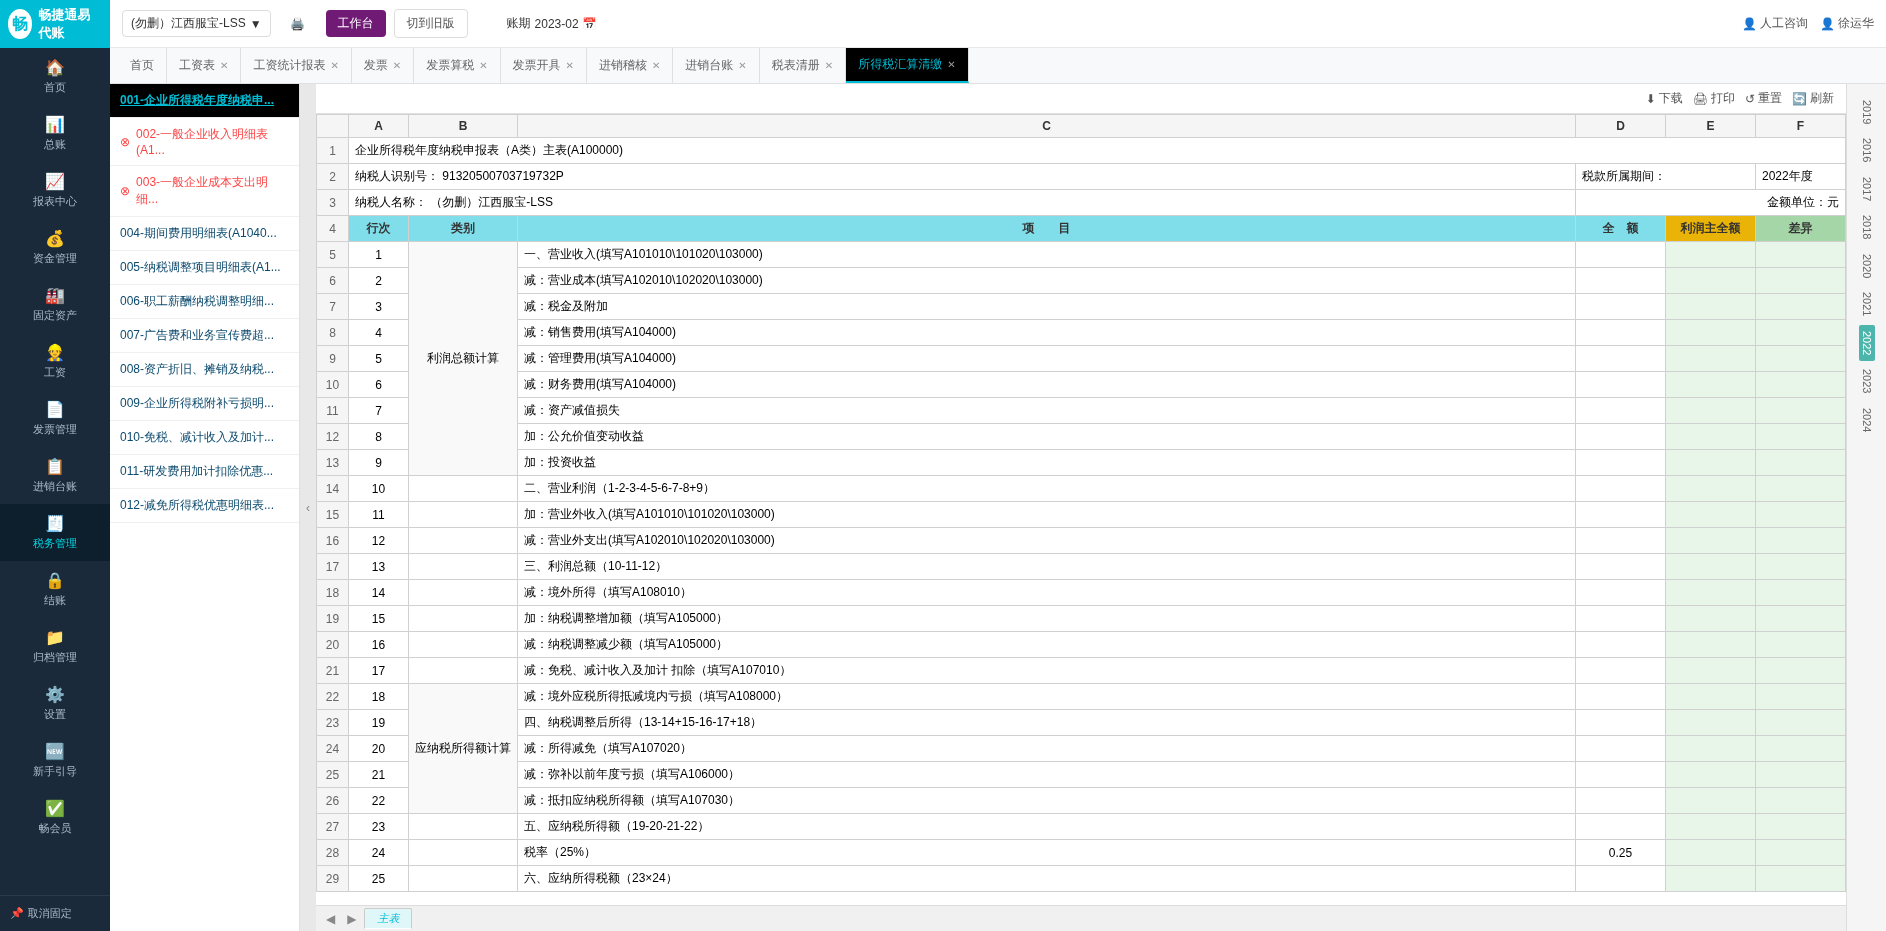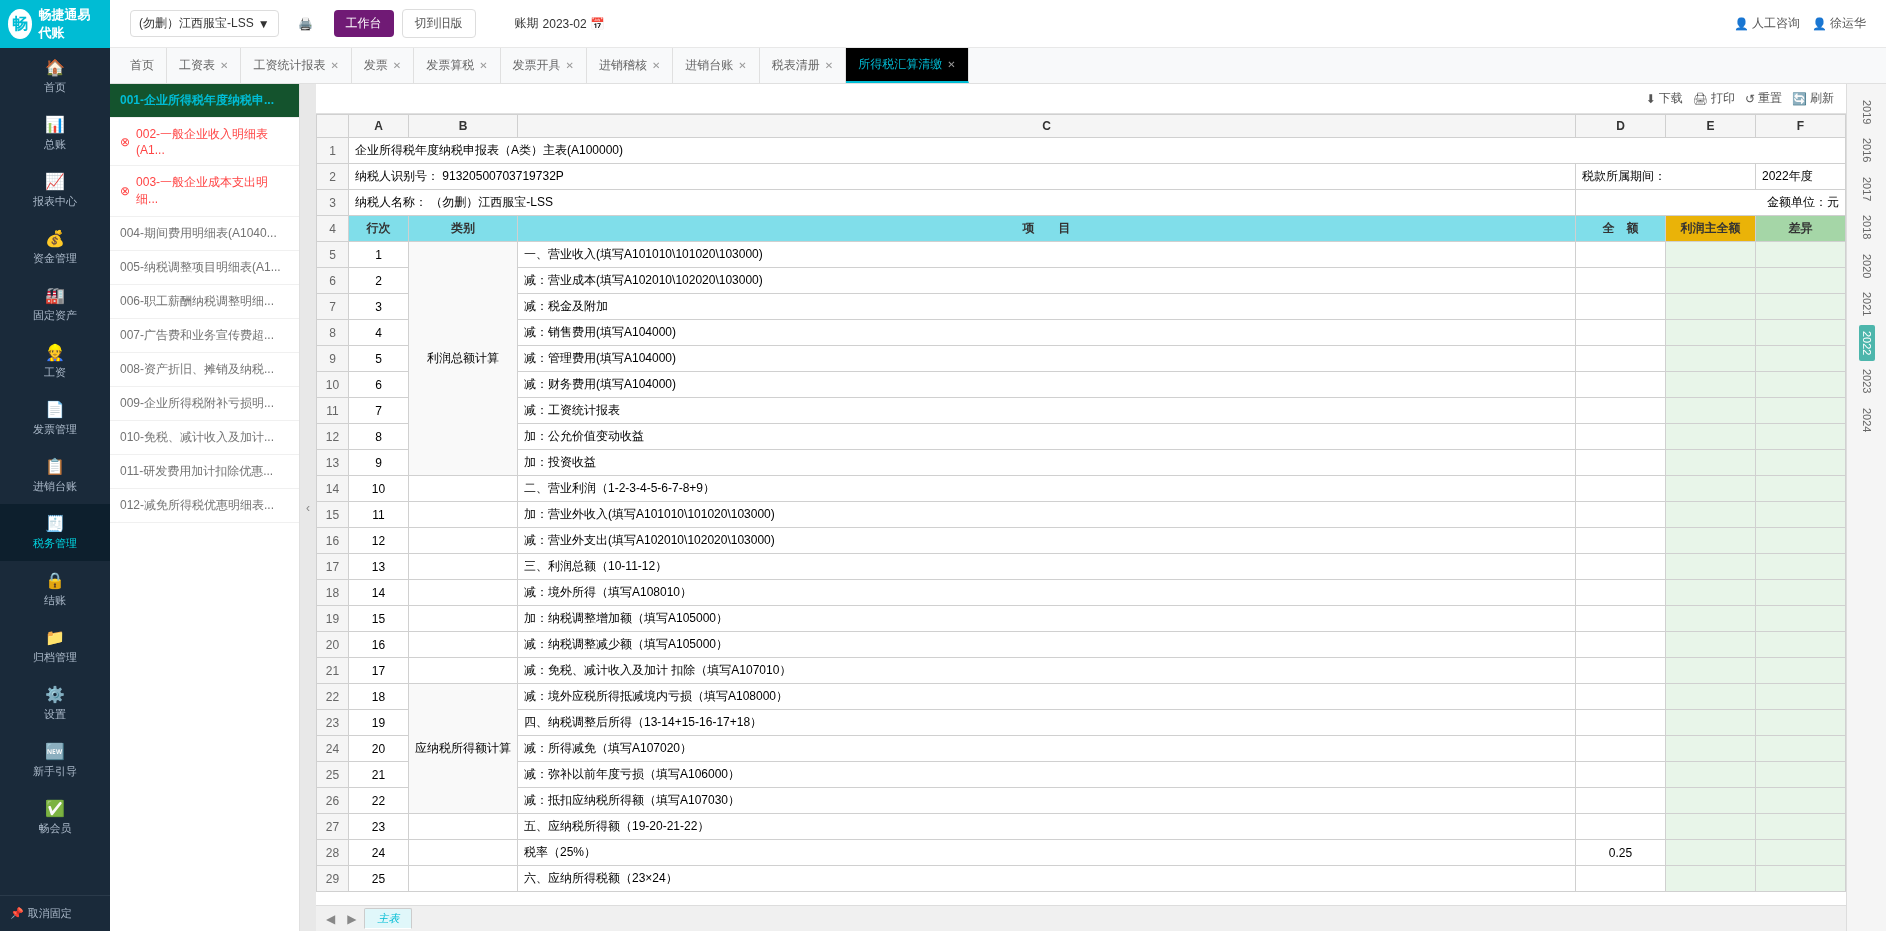--- a/index.html
+++ b/index.html
@@ -12,41 +12,41 @@
     .sidebar-nav { flex: 1; overflow-y: auto; }
     .sidebar-item { display: flex; flex-direction: column; align-items: center; padding: 10px 5px; color: #aab8c8; cursor: pointer; font-size: 11px; gap: 3px; }
     .sidebar-item:hover, .sidebar-item.active { background: #0d1f2d; color: #00d4e0; }
     .sidebar-item .si-icon { font-size: 16px; }
     .sidebar-footer { padding: 10px; color: #aab8c8; font-size: 11px; display: flex; align-items: center; gap: 4px; cursor: pointer; border-top: 1px solid #2a3a4a; }
 
     
     .main-area { flex: 1; display: flex; flex-direction: column; overflow: hidden; }
 
     
-    .topbar { background: white; height: 48px; display: flex; align-items: center; padding: 0 20px; gap: 8px; border-bottom: 1px solid #e8e8e8; flex-shrink: 0; }
+    .topbar { background: white; height: 48px; display: flex; align-items: center; padding: 0 12px; gap: 8px; border-bottom: 1px solid #e8e8e8; flex-shrink: 0; }
     .topbar-company { display: flex; align-items: center; gap: 4px; border: 1px solid #ddd; border-radius: 4px; padding: 4px 8px; cursor: pointer; font-size: 12px; color: #333; }
     .topbar-btn { background: #701a75; color: white; border: none; border-radius: 4px; padding: 5px 12px; cursor: pointer; font-size: 12px; }
     .topbar-btn-outline { background: white; color: #555; border: 1px solid #ddd; border-radius: 4px; padding: 5px 12px; cursor: pointer; font-size: 12px; }
     .topbar-period { display: flex; align-items: center; gap: 4px; font-size: 12px; color: #333; margin-left: 31px; }
     .topbar-right { margin-left: auto; display: flex; align-items: center; gap: 12px; color: #555; font-size: 12px; }
     .topbar-icon-btn { display: flex; align-items: center; gap: 3px; cursor: pointer; color: #555; }
 
     
     .tabbar { background: #f8f9fa; border-bottom: 1px solid #e0e0e0; display: flex; align-items: center; padding: 0 8px; height: 36px; flex-shrink: 0; overflow-x: auto; }
     .tab { display: flex; align-items: center; gap: 5px; padding: 0 12px; height: 100%; border-right: 1px solid #e0e0e0; cursor: pointer; color: #666; font-size: 12px; white-space: nowrap; }
     .tab.active { background: #000000; color: #00bcd4; border-bottom: 2px solid #00bcd4; }
     .tab-close { color: #999; font-size: 10px; cursor: pointer; }
 
     
     .content-area { flex: 1; display: flex; overflow: hidden; }
 
     
     .left-panel { width: 190px; background: white; border-right: 1px solid #e0e0e0; display: flex; flex-direction: column; flex-shrink: 0; overflow-y: auto; }
-    .left-panel-item { padding: 8px 10px; cursor: pointer; font-size: 12px; color: #737373; border-bottom: 1px solid #f0f0f0; display: flex; align-items: center; gap: 4px; }
-    .left-panel-item.active { background: #14532d; color: #00bcd4; font-weight: bold; }
+    .left-panel-item { padding: 8px 10px; cursor: pointer; font-size: 12px; color: #0c4a6e; border-bottom: 1px solid #f0f0f0; display: flex; align-items: center; gap: 4px; }
+    .left-panel-item.active { background: #000000; color: #00bcd4; font-weight: bold; text-decoration: underline; }
     .left-panel-item.error { color: #f44; }
     .left-panel-collapse { width: 16px; background: #e8e8e8; display: flex; align-items: center; justify-content: center; cursor: pointer; color: #888; font-size: 12px; }
 
     
     .right-panel { flex: 1; display: flex; flex-direction: column; overflow: hidden; }
 
     
     .warning-bar { background: #fff8e1; border-bottom: 1px solid #ffe082; padding: 6px 12px; font-size: 11px; color: #e65100; line-height: 1.5; flex-shrink: 0; }
 
     
@@ -383,21 +383,21 @@
               <td class="row-num">10</td>
               <td class="col-a">6</td>
               <td class="col-c">减：财务费用(填写A104000)</td>
               <td class="col-d"></td>
               <td class="col-e"></td>
               <td class="col-f"></td>
             </tr>
             <tr>
               <td class="row-num">11</td>
               <td class="col-a">7</td>
-              <td class="col-c">减：工资统计报表</td>
+              <td class="col-c">减：资产减值损失</td>
               <td class="col-d"></td>
               <td class="col-e"></td>
               <td class="col-f"></td>
             </tr>
             <tr>
               <td class="row-num">12</td>
               <td class="col-a">8</td>
               <td class="col-c">加：公允价值变动收益</td>
               <td class="col-d"></td>
               <td class="col-e"></td>

